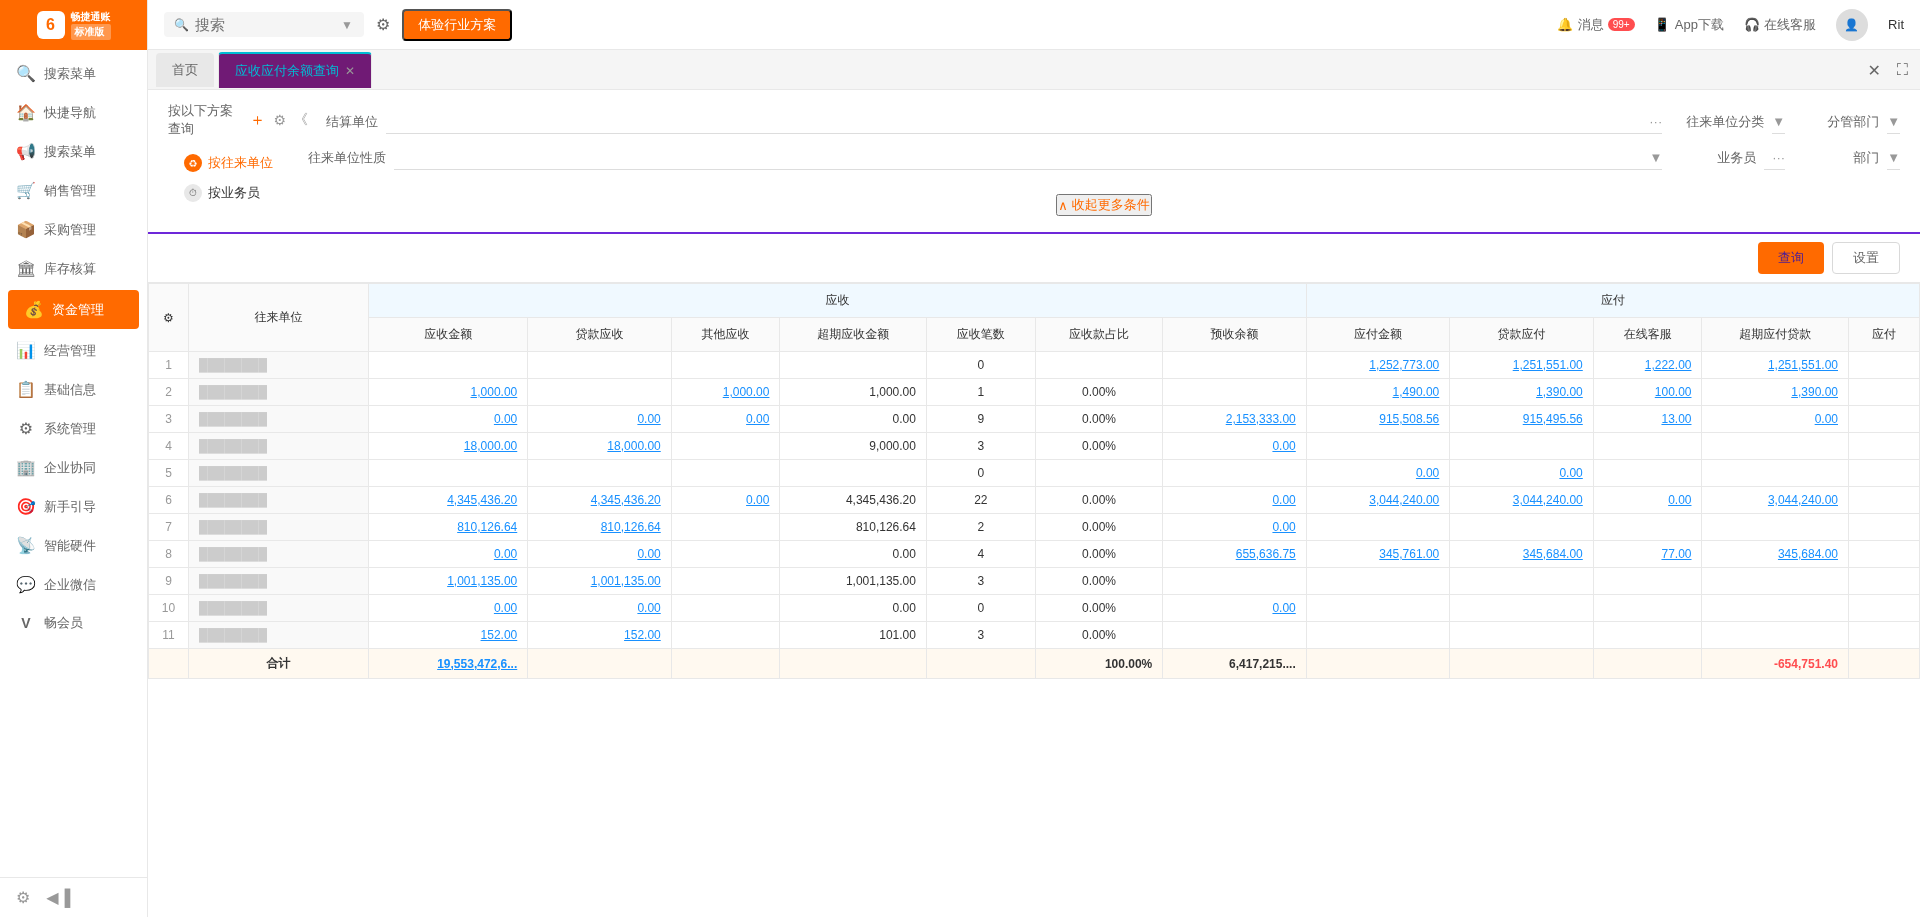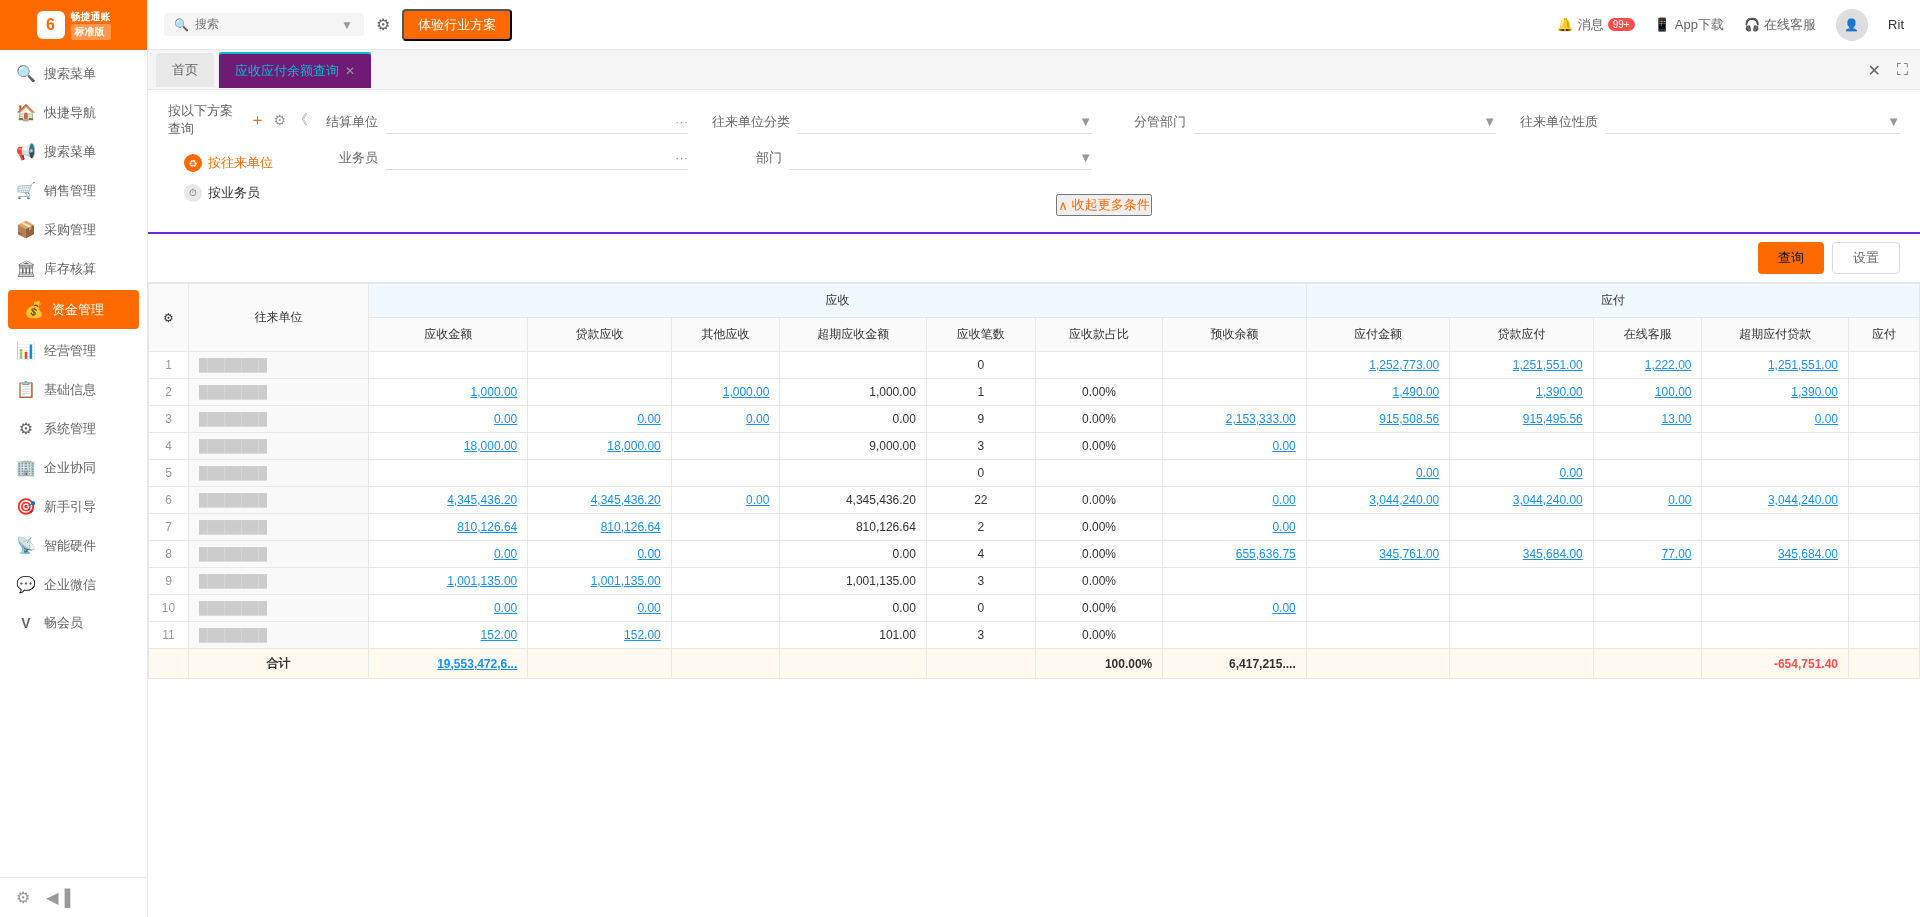--- a/index.html
+++ b/index.html
@@ -38,21 +38,21 @@
     
     .top-header {
       position: fixed; left: 148px; top: 0; right: 0; height: 50px;
       background: #fff; border-bottom: 1px solid #e8e8e8;
       display: flex; align-items: center; padding: 0 16px; gap: 12px; z-index: 100;
     }
     .header-search-area {
       display: flex; align-items: center; background: #f5f5f5; border-radius: 4px;
       padding: 4px 10px; gap: 6px; width: 200px;
     }
-    .header-search-area input { background: none; border: none; outline: none; font-size: 12px; color: #0369a1; width: 140px; font-family: Liberation Serif, serif; }
+    .header-search-area input { background: none; border: none; outline: none; font-size: 15px; color: #0369a1; width: 140px; }
     .header-gear { font-size: 16px; color: #666; cursor: pointer; }
     .header-promo {
       background: #ff6a00; color: #fff; padding: 5px 14px; border-radius: 4px;
       font-size: 13px; cursor: pointer;
     }
     .header-spacer { flex: 1; }
     .header-actions { display: flex; align-items: center; gap: 20px; }
     .header-action-item { display: flex; align-items: center; gap: 4px; color: #666; cursor: pointer; font-size: 13px; }
     .header-action-item .badge {
       background: #ff4d4f; color: #fff; border-radius: 10px; font-size: 10px;
@@ -118,39 +118,39 @@
       cursor: pointer; border-radius: 4px; font-size: 13px;
     }
     .filter-scheme-item.active { color: #ff6a00; }
     .filter-scheme-icon { width: 18px; height: 18px; border-radius: 50%; background: #ff6a00; color: #fff; display: flex; align-items: center; justify-content: center; font-size: 10px; }
     .filter-scheme-icon2 { width: 18px; height: 18px; border-radius: 50%; background: #e8e8e8; color: #666; display: flex; align-items: center; justify-content: center; font-size: 10px; }
     .filter-collapse { display: flex; justify-content: center; padding: 4px 0; }
     .filter-collapse-btn { color: #ff6a00; font-size: 13px; cursor: pointer; display: flex; align-items: center; gap: 4px; }
 
     
     .filter-grid {
-      display: grid; grid-template-columns: 1fr 1fr 1fr 1fr; gap: 12px 24px;
+      display: grid; grid-template-columns: 1fr; gap: 12px 24px;
       padding: 8px 0;
     }
     .filter-grid-field {
       display: flex; align-items: center; gap: 8px;
     }
     .filter-grid-label { color: #666; font-size: 13px; min-width: 70px; text-align: right; }
     .filter-grid-control {
       flex: 1; border: none; border-bottom: 1px solid #ddd; outline: none;
       padding: 4px 0; font-size: 13px; background: none; display: flex; align-items: center; justify-content: space-between;
     }
 
     
     .action-area {
       display: flex; justify-content: flex-end; padding: 8px 20px;
       background: #fff; border-bottom: 1px solid #e8e8e8;
     }
     .btn-query {
-      background: #ff6a00; color: #0f172a; border: none; padding: 6px 20px;
+      background: #ff6a00; color: #4c1d95; border: none; padding: 6px 20px;
       border-radius: 4px; cursor: pointer; font-size: 13px; margin-left: 8px;
     }
     .btn-settings {
       background: #fff; color: #666; border: 1px solid #d9d9d9; padding: 6px 20px;
       border-radius: 4px; cursor: pointer; font-size: 13px;
     }
 
     
     .table-area {
       flex: 1; overflow: auto; margin: 0; background: #fff;

